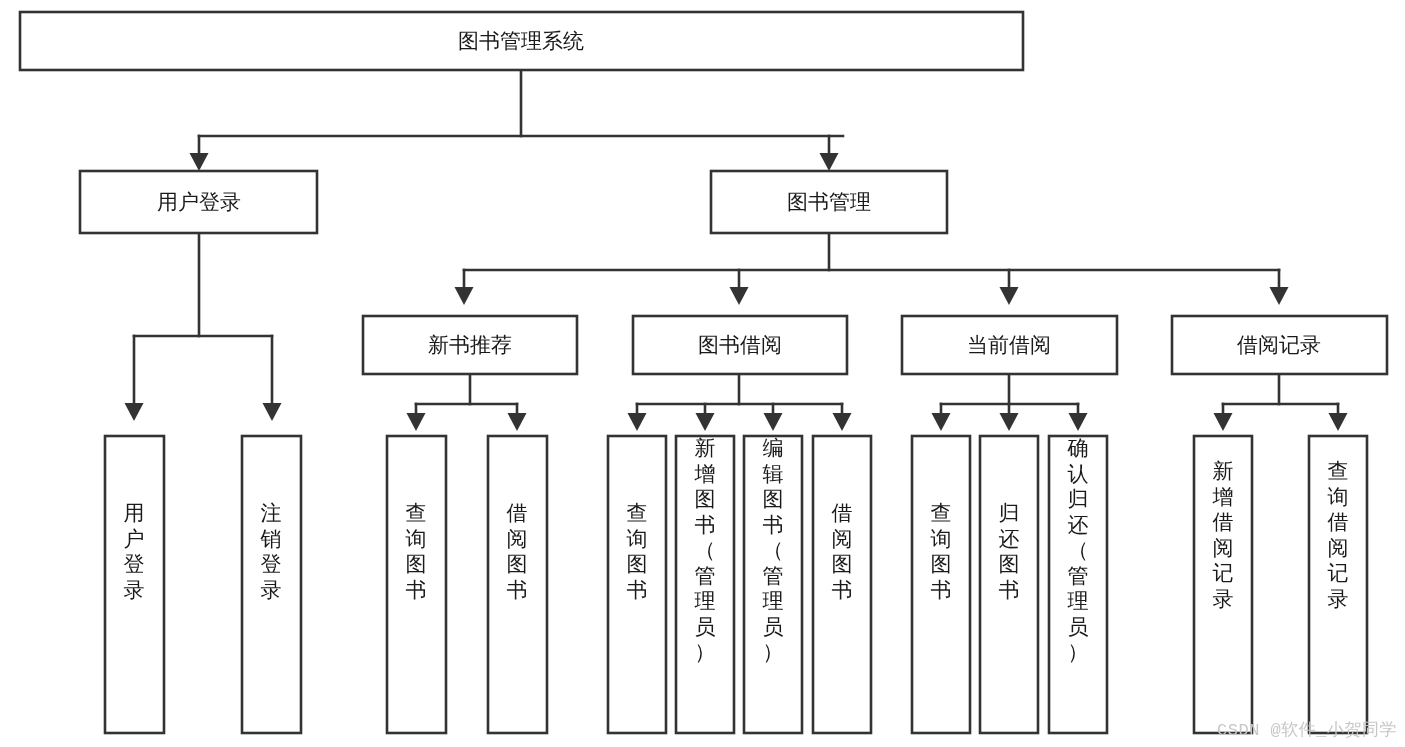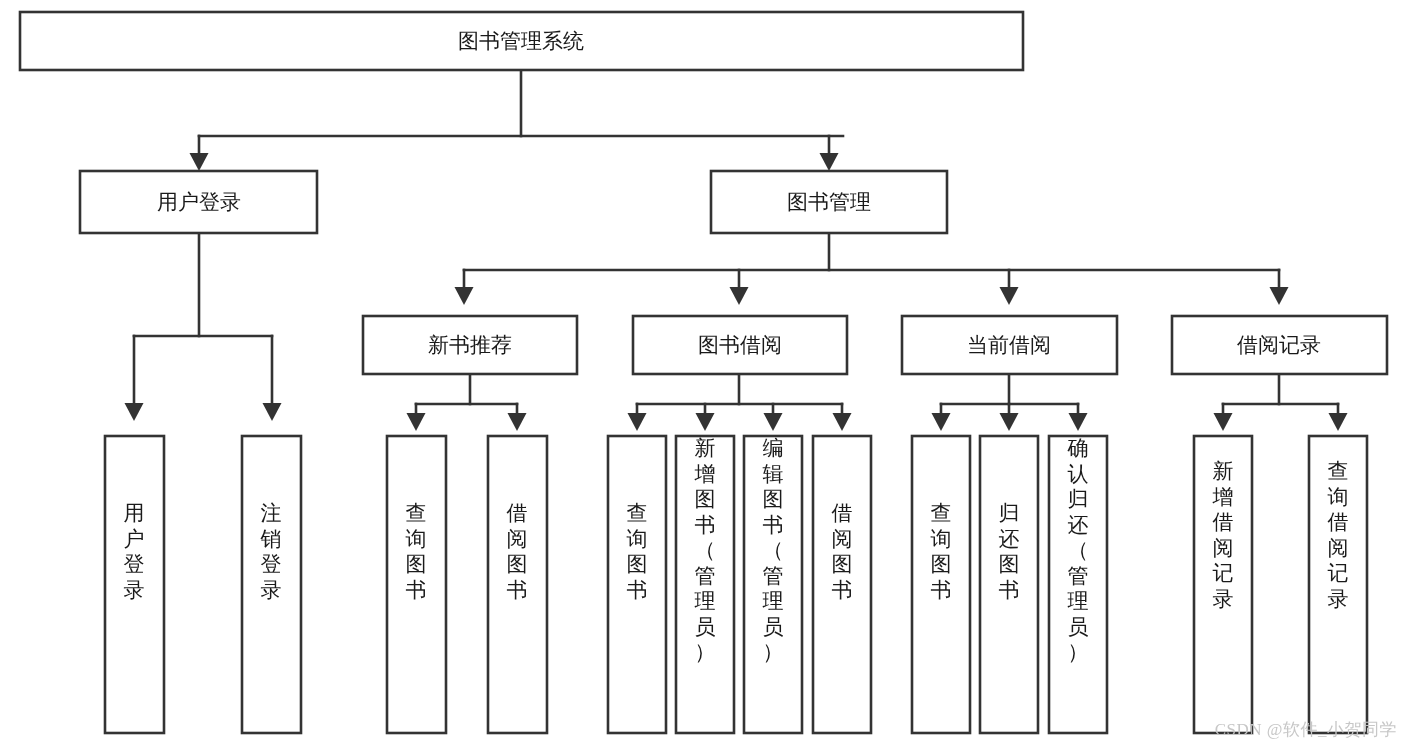--- a/index.html
+++ b/index.html
@@ -52,21 +52,21 @@
   .node-label-v {
     font-family: "Liberation Sans", "DejaVu Sans", sans-serif;
     font-size: 21px;
     fill: #1a1a1a;
     text-anchor: middle;
   }
   .watermark {
     position: absolute;
     right: 8px;
     bottom: 6px;
-    font-family: Liberation Serif, serif;
+    font-family: Liberation Mono, monospace;
     font-size: 17px;
     color: #c7c7c7;
     white-space: nowrap;
     letter-spacing: 0.5px;
     user-select: none;
   }
 </style>
 </head>
 <body>
 

